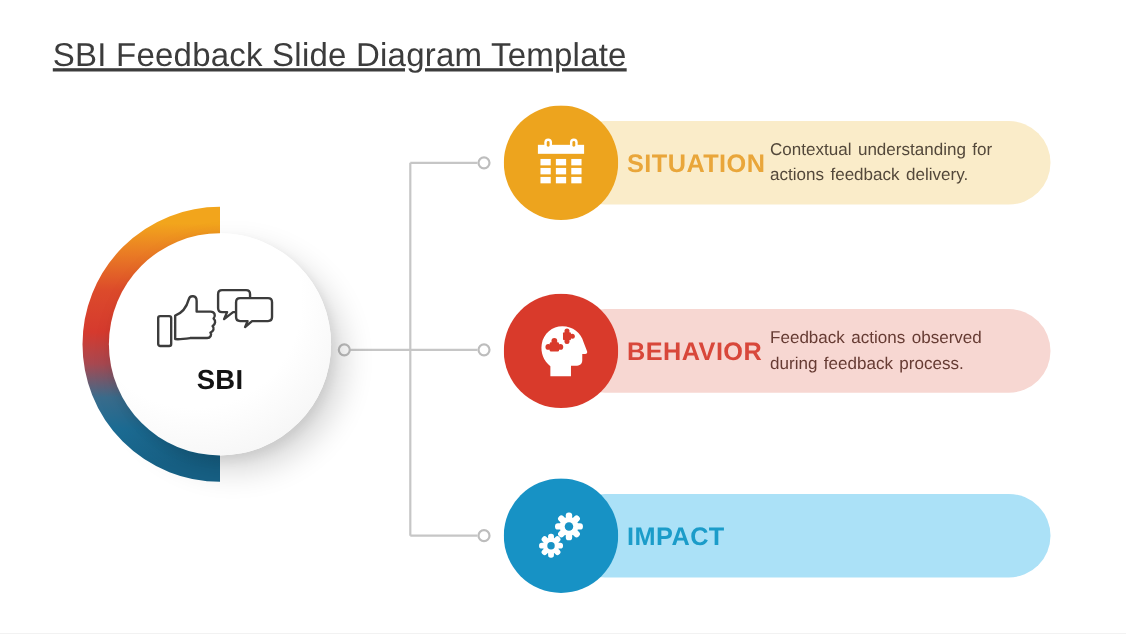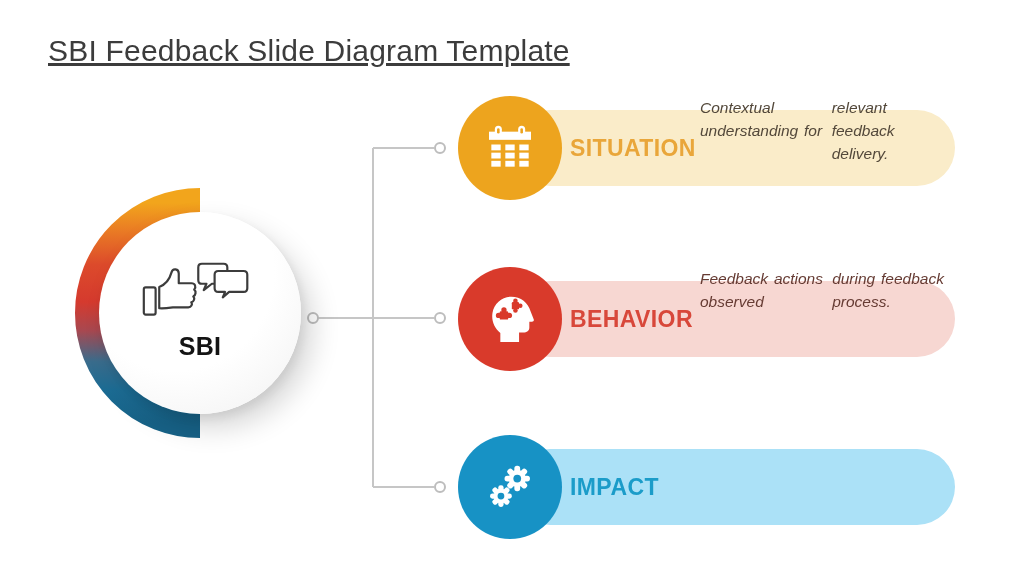--- a/index.html
+++ b/index.html
@@ -34,22 +34,22 @@
     background:radial-gradient(circle at 42% 36%, var(--circle) 55%, var(--circle) 78%, rgba(0,0,0,.12)),
                var(--circle);
     display:flex;align-items:center;justify-content:center;
   }
   .row-label{
     position:absolute;left:112px;top:0;height:104px;display:flex;align-items:center;
     font-size:23px;font-weight:700;letter-spacing:.4px;color:var(--label);
   }
   .row-desc{
     position:absolute;left:242px;top:0;height:104px;width:253px;
-    display:flex;flex-direction:row;justify-content:center;
-    font-size:15.5px;line-height:23px;color:var(--text);word-spacing:1.5px;font-style:italic;
+    display:flex;flex-direction:column;justify-content:center;
+    font-size:15.5px;line-height:23px;color:var(--text);word-spacing:1.5px;
   }
   .row-desc span{display:block;}
 </style>
 </head>
 <body>
 
 <div class="slide">
 
   <h1 class="slide-title">SBI Feedback Slide Diagram Template</h1>
 
@@ -116,21 +116,21 @@
         </g>
         <g fill="var(--circle)">
           <rect x="12.9" y="7" width="2.2" height="4.5" rx="1.1"></rect>
           <rect x="32.9" y="7" width="2.2" height="4.5" rx="1.1"></rect>
         </g>
       </svg>
     </div>
     <div class="row-label">SITUATION</div>
     <div class="row-desc">
       <span>Contextual understanding for</span>
-      <span>relevant feedback delivery.</span>
+      <span>actions feedback delivery.</span>
     </div>
   </div>
 
   <div class="row" style="top: 267px; --circle: #D93A2B; --pill: #F7D7D2; --label: #D8473A; --text: #663B33;">
     <div class="pill"></div>
     <div class="badge">
       <svg width="58" height="58" viewBox="0 0 48 48">
         <path fill="#ffffff" d="M16 43 V35.5 C11 31.5 8.5 25.5 9.5 19 C10.7 11 17.5 5.5 25 5.5 C33 5.5 39 10.5 41 17.5 L43.6 24.2 C44.1 25.3 43.3 26.3 42.2 26.3 H40 V31 C40 33.8 38 35.2 35 35.2 H31.5 V43 Z"></path>
         <g fill="var(--circle)">
           <rect x="15.5" y="17.5" width="7" height="7" rx="1"></rect>

